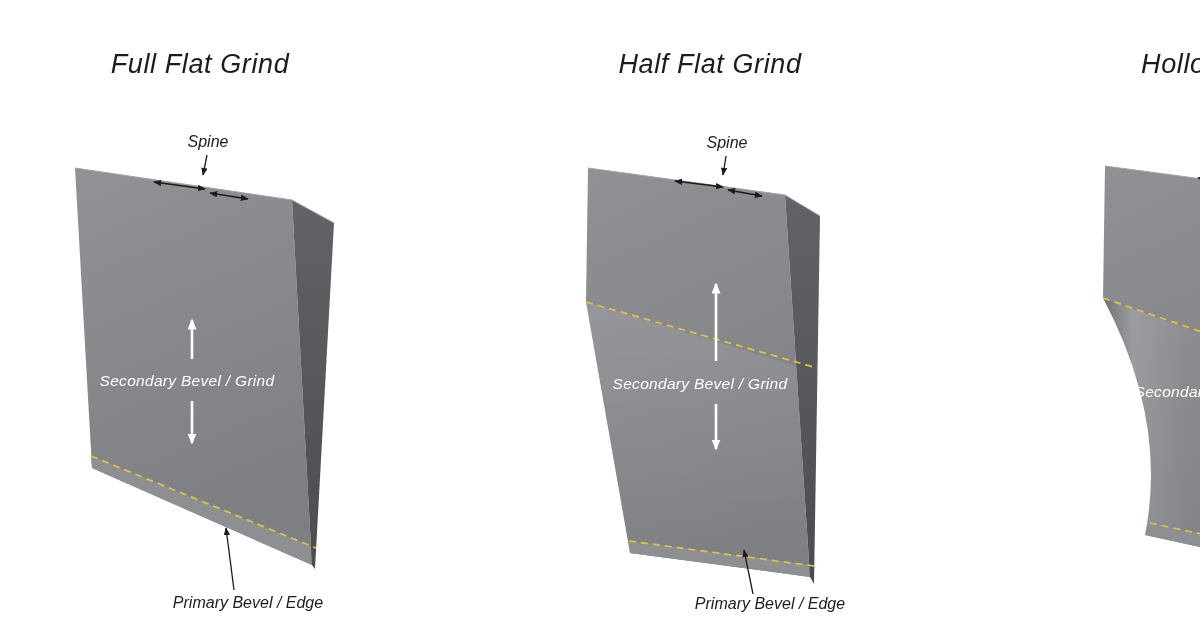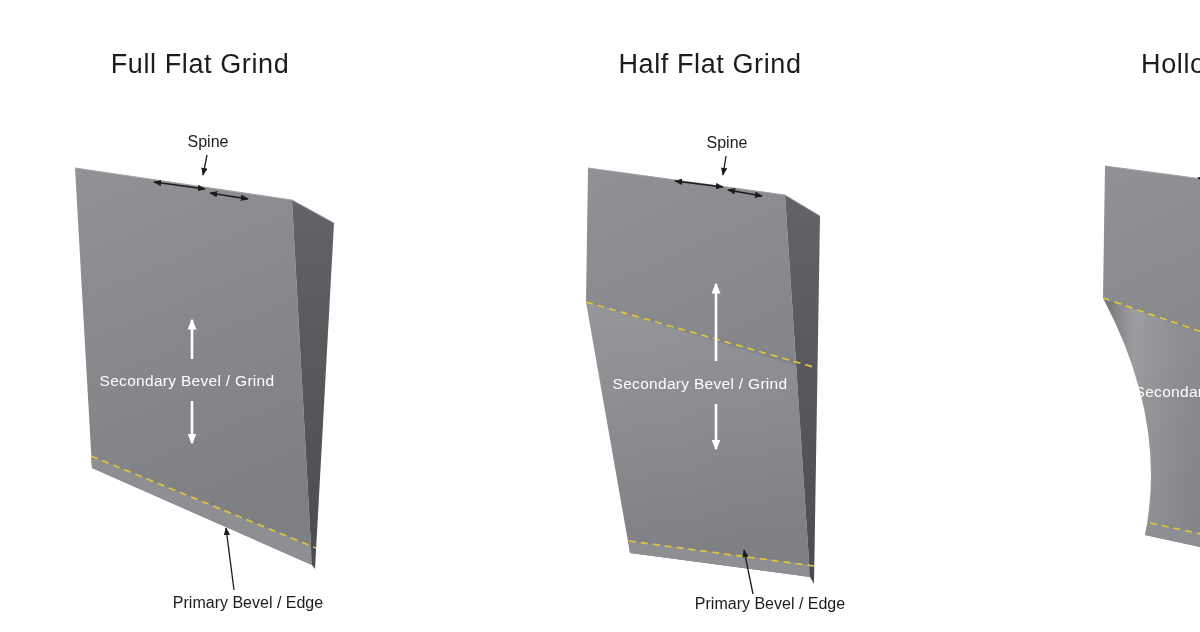--- a/index.html
+++ b/index.html
@@ -1,17 +1,17 @@
 <!DOCTYPE html>
 <html style="--blade_face: #85878a; --blade_side: #525457; --bevel_line: #e2c43c; --label_dark: #1c1c1c; --label_light: #ffffff; --background: #ffffff;"><head>
 <meta charset="utf-8">
 <style>
   html,body{margin:0;padding:0;width:1200px;height:632px;overflow:hidden;
     background:var(--background,#ffffff);font-family:"Liberation Sans",sans-serif;}
-  .diagram{display:flex;width:1200px;height:564px;}
+  .diagram{display:flex;width:1200px;height:564px;font-style:italic;}
   .panel{width:400px;height:632px;position:relative;}
   svg{display:block;}
   text{font-family:"Liberation Sans",sans-serif;}
   .title{font-size:27px;font-weight:500;letter-spacing:.6px;fill:var(--label_dark,#1c1c1c);text-anchor:middle;}
   .lbl{font-size:16px;fill:var(--label_dark,#1c1c1c);text-anchor:middle;}
   .lbl-w{font-size:15.5px;letter-spacing:.3px;fill:var(--label_light,#ffffff);text-anchor:middle;}
   .dash{stroke:var(--bevel_line,#e2c43c);stroke-width:1.7;stroke-dasharray:7 5;fill:none;}
   .warrow{stroke:var(--label_light,#ffffff);stroke-width:2.6;}
   .barrow{stroke:var(--label_dark,#1c1c1c);stroke-width:1.5;}
   .leader{stroke:var(--label_dark,#1c1c1c);stroke-width:1.3;}

